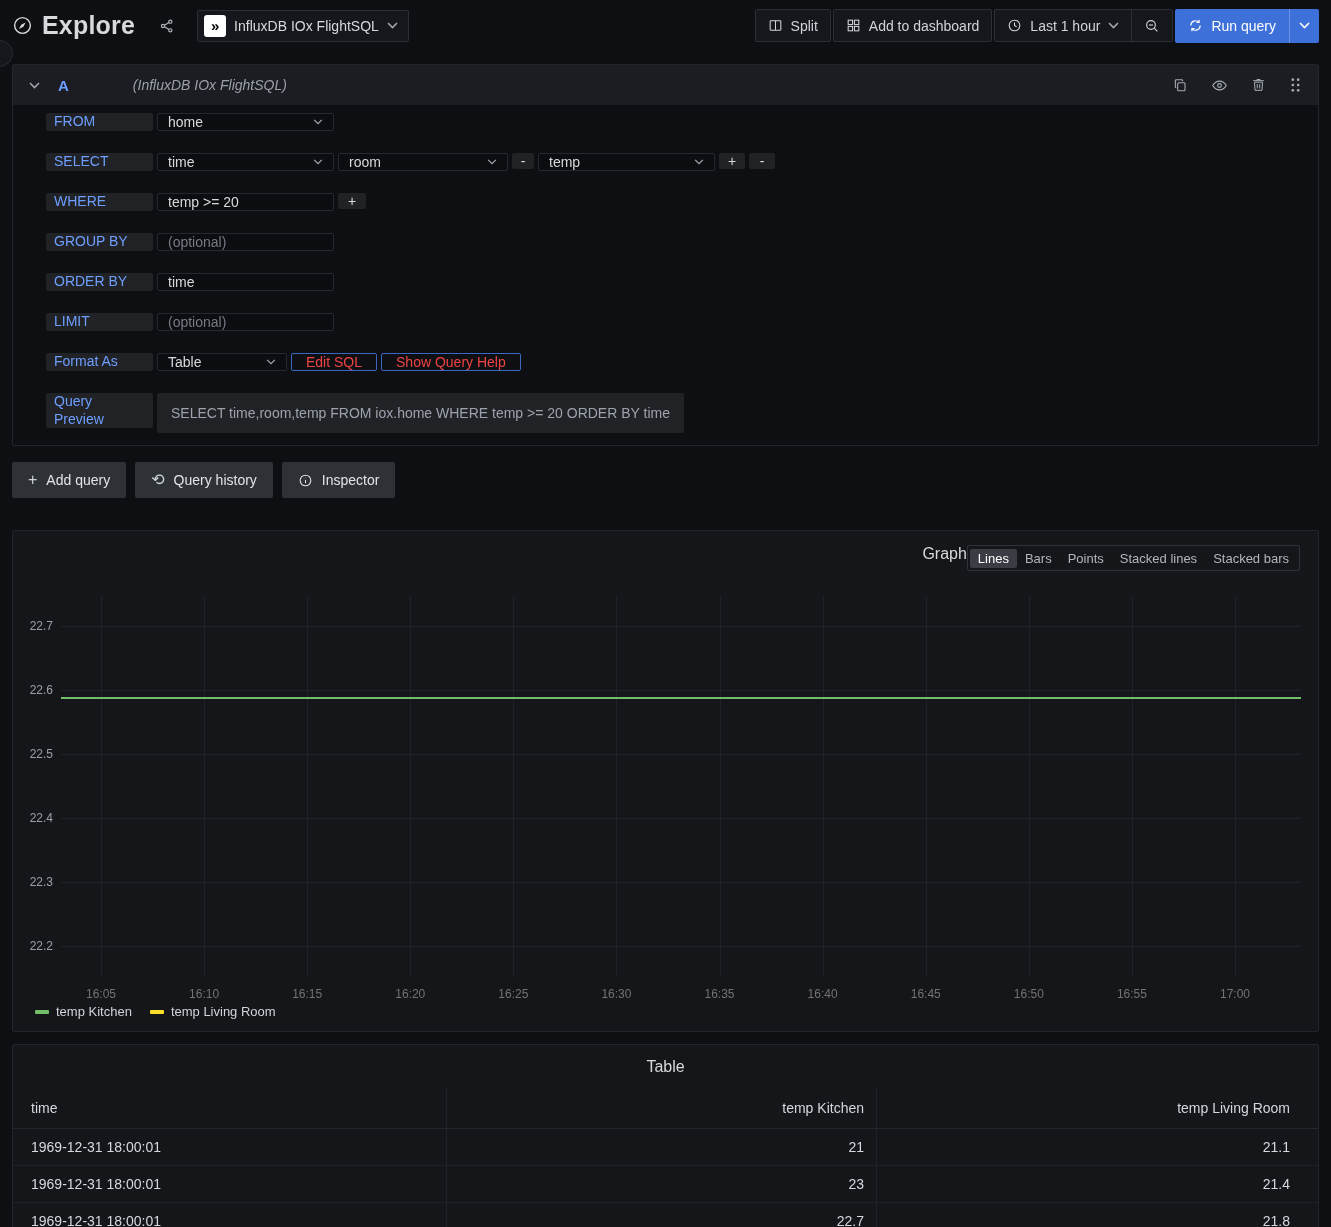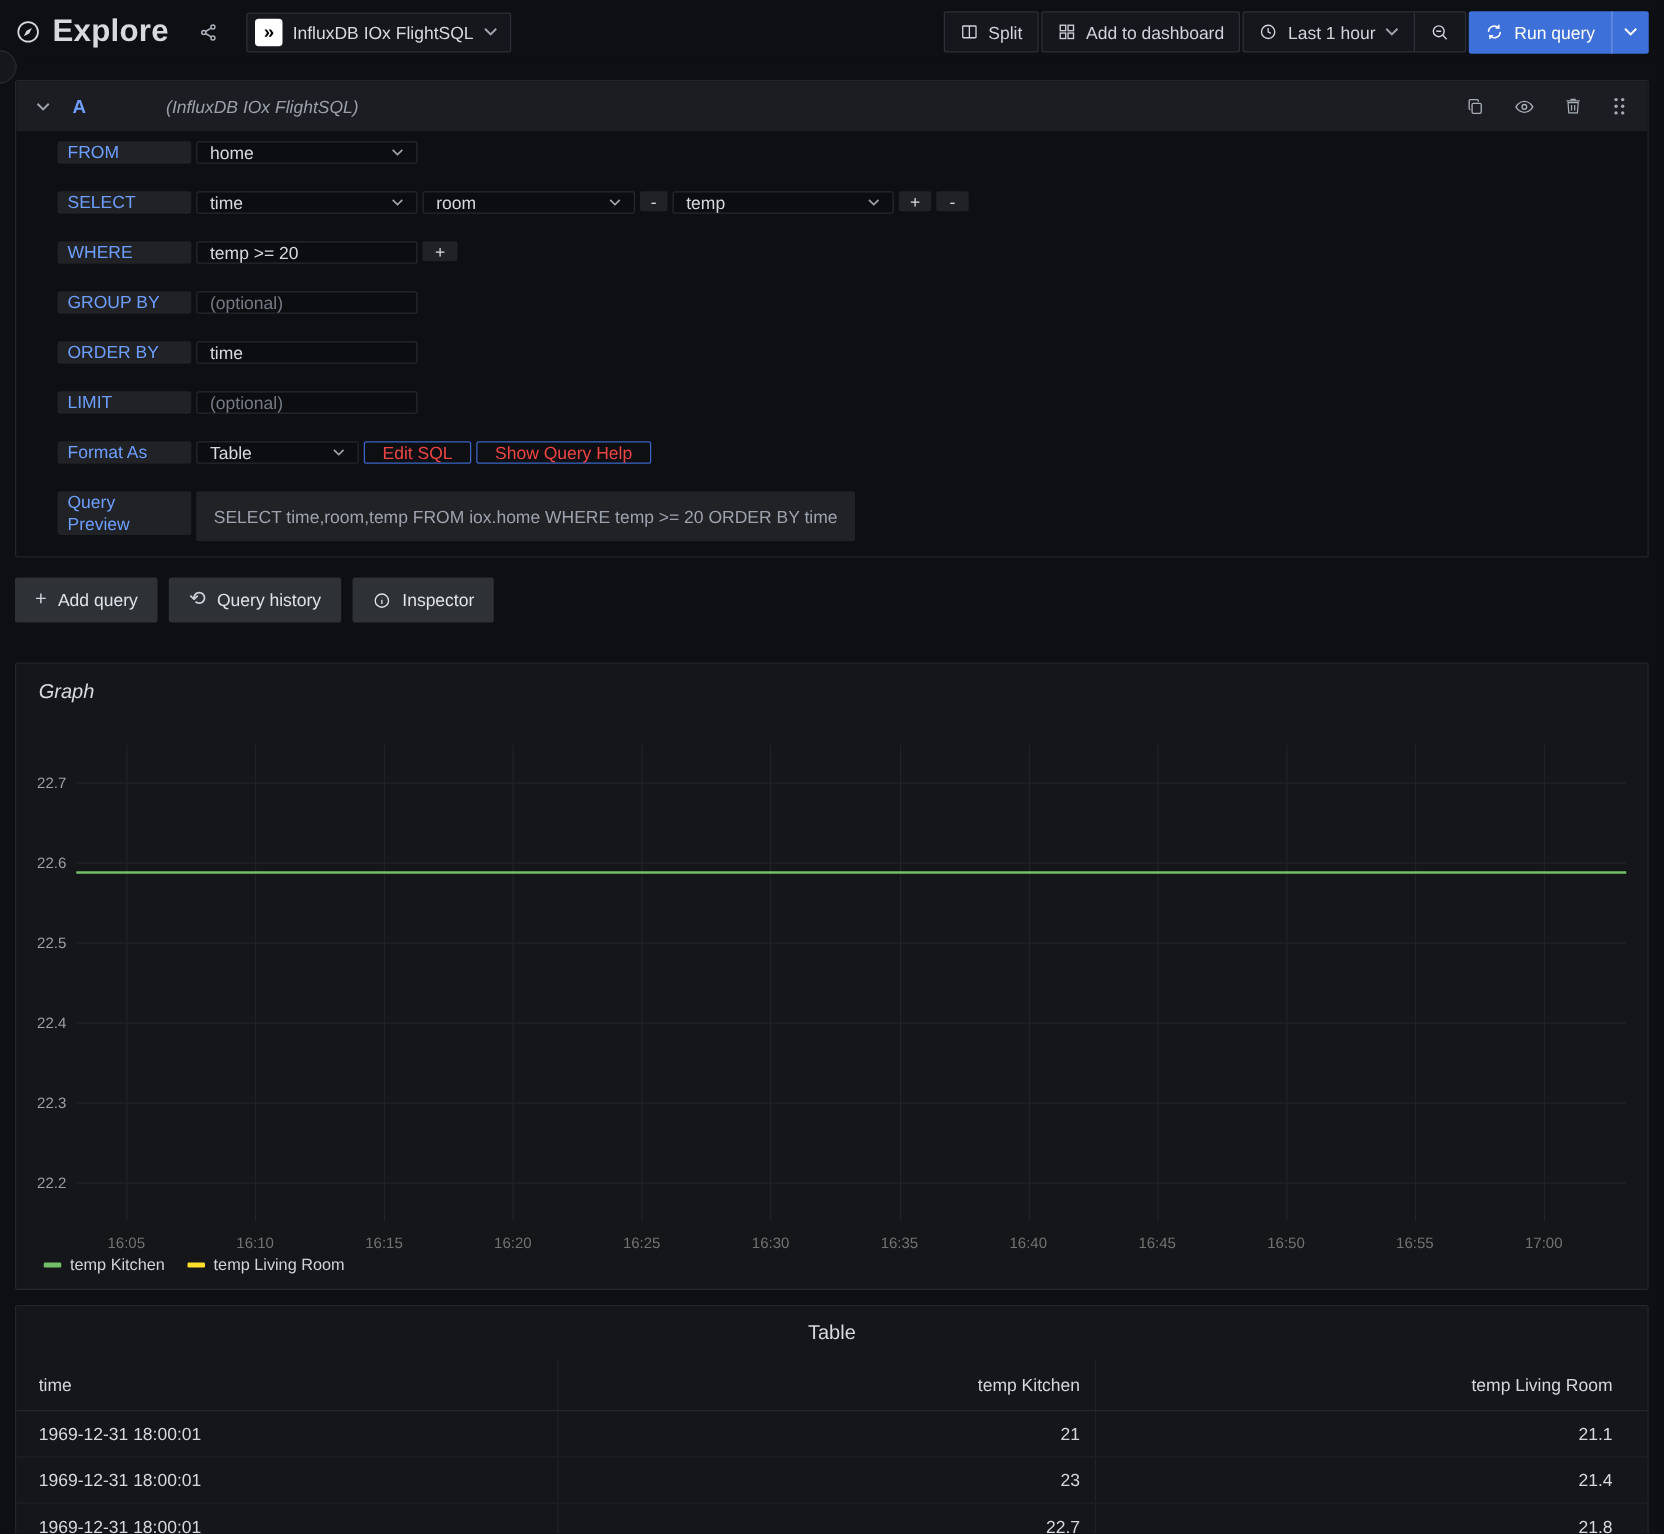--- a/index.html
+++ b/index.html
@@ -60,21 +60,21 @@
 
   
   .actions { display:flex; gap:9px; margin:16px 12px 0 12px; }
   .sec-btn { display:flex; align-items:center; gap:9px; height:36px; padding:0 16px;
     background:#2e3136; border-radius:2px; color:#e0e3e8; font-weight:500; cursor:pointer; }
   .sec-btn .g { font-size:16px; line-height:1; color:#cfd3da; }
 
   
   .panel { margin:32px 12px 0 12px; background:#151619; border:1px solid #23252b; border-radius:2px; position:relative; }
   .graph-panel { height:502px; }
-  .g-head { display:flex; align-items:flex-start; justify-content:space-between; padding:14px 18px 0 18px;font-style:italic; }
+  .g-head { display:flex; align-items:flex-start; justify-content:flex-end; padding:14px 18px 0 18px; }
   .panel-title { font-size:16px; font-weight:500; color:#d8d9dd; }
   .modes { display:flex; align-items:center; border:1px solid #2f3238; border-radius:2px; padding:2px; height:26px; }
   .mode { padding:2px 8px; font-size:13px; font-weight:500; color:#b0b6be; border-radius:2px; cursor:pointer; white-space:nowrap; }
   .mode.active { background:#3a3d44; color:#ffffff; }
   .plot { position:absolute; left:48px; top:65px; width:1240px; height:381px; }
   .vline { position:absolute; top:0; bottom:0; width:1px; background:#202228; }
   .hline { position:absolute; left:0; right:0; height:1px; background:#202228; }
   .series-line { position:absolute; left:0; right:0; height:2px; }
   .yaxis { position:absolute; left:0; top:65px; width:40px; height:381px; }
   .ytick { position:absolute; right:0; transform:translateY(-50%); font-size:12px; color:#9aa0a7; }
@@ -350,20 +350,27 @@
           <line x1="12" y1="7.6" x2="12" y2="8.1"></line>
       </svg>
     </span>
     <span>Inspector</span>
   </div>
 </div>
 
 <div class="panel graph-panel">
   <div class="g-head">
     <span class="panel-title">Graph</span>
+    <div class="modes">
+        <span class="mode active">Lines</span>
+        <span class="mode">Bars</span>
+        <span class="mode">Points</span>
+        <span class="mode">Stacked lines</span>
+        <span class="mode">Stacked bars</span>
+      </div>
   </div>
   <div class="yaxis">
       <div class="ytick" style="top: 30.0958px;">22.7</div>
       <div class="ytick" style="top: 94.1294px;">22.6</div>
       <div class="ytick" style="top: 158.163px;">22.5</div>
       <div class="ytick" style="top: 222.197px;">22.4</div>
       <div class="ytick" style="top: 286.23px;">22.3</div>
       <div class="ytick" style="top: 350.264px;">22.2</div>
     </div>
   <div class="plot">

